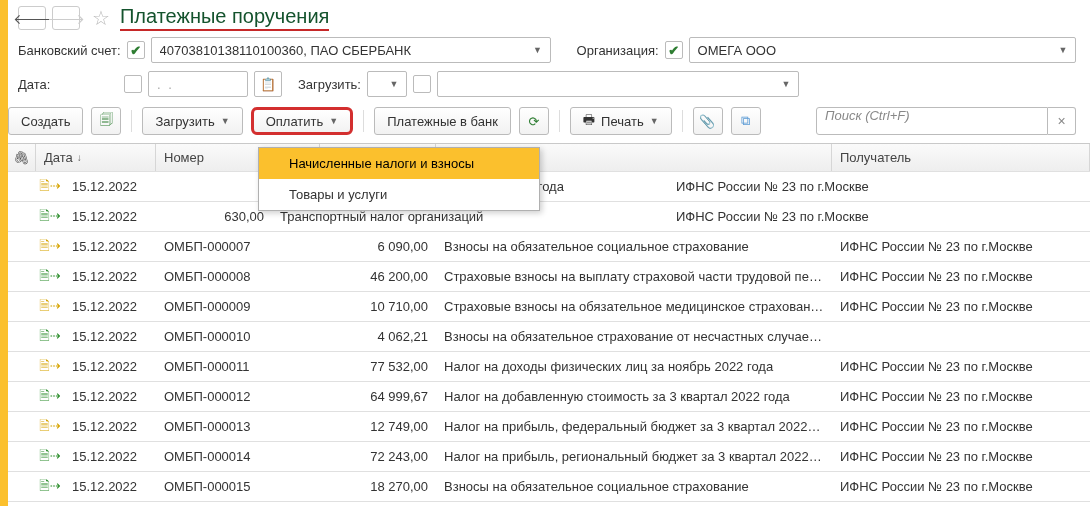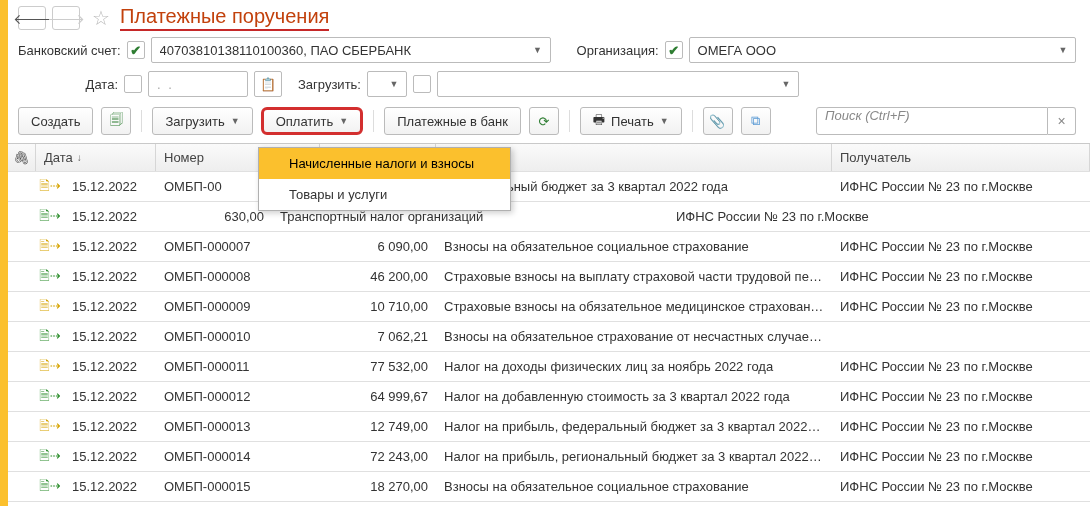--- a/index.html
+++ b/index.html
@@ -35,31 +35,31 @@
     display: flex;
     align-items: center;
     justify-content: center;
     font-size: 14px;
     color: #555;
     cursor: pointer;
   }
   .star-icon { font-size: 20px; color: #bbb; margin: 0 4px 0 6px; }
   .title {
     font-size: 20px;
-    color: #c2410c;
+    color: #14532d;
     border-bottom: 2px solid #c62828;
     padding-bottom: 1px;
   }
   .row {
     display: flex;
     align-items: center;
     padding: 4px 14px 4px 18px;
     gap: 6px;
   }
-  .label { color: #333; white-space: nowrap; text-align: right; }
+  .label { color: #333; white-space: nowrap; }
   .checkbox {
     width: 18px;
     height: 18px;
     border: 1px solid #bbb;
     border-radius: 2px;
     display: inline-flex;
     align-items: center;
     justify-content: center;
     background: #fff;
   }
@@ -102,21 +102,21 @@
     border-radius: 2px;
     display: flex;
     align-items: center;
     justify-content: center;
     background: #fff;
     cursor: pointer;
   }
   .toolbar {
     display: flex;
     align-items: center;
-    padding: 6px 14px 8px 18px;
+    padding: 6px 14px 8px 8px;
     gap: 8px;
   }
   .btn {
     height: 28px;
     border: 1px solid #bbb;
     border-radius: 3px;
     background: linear-gradient(#fff, #f2f2f2);
     padding: 0 12px;
     display: inline-flex;
     align-items: center;
@@ -196,21 +196,21 @@
   .c-recv { flex: 1; }
   .sort-arrow { font-size: 10px; margin-left: 4px; color: #666; }
   .row-icon { font-size: 13px; }
   .doc-green { color: #2f8f2f; }
   .doc-yellow { color: #d6a400; }
 
   .dropdown-menu {
     position: absolute;
     left: 258px;
     top: 147px;
-    width: 253px;
+    width: 282px;
     background: #fff;
     border: 1px solid #b0b0b0;
     box-shadow: 2px 2px 6px rgba(0,0,0,.2);
     z-index: 10;
   }
   .menu-item {
     padding: 8px 30px;
     font-size: 13px;
     cursor: pointer;
   }
@@ -325,21 +325,20 @@
       </div>
     <div class="cell c-recv">
         <span>Получатель</span>
       </div>
   </div>
   <div id="tbody">
       <div class="trow">
         <div class="cell c-icon"></div>
         <div class="cell c-icon2"><span class="row-icon doc-yellow">🗎⇢</span></div>
         <div class="cell" style="width:92px">15.12.2022</div>
-        <div class="cell c-num">ОМБП-00</div>
         <div class="cell c-sum"></div>
         <div class="cell c-desc">, региональный бюджет за 3 квартал 2022 года</div>
         <div class="cell c-recv">ИФНС России № 23 по г.Москве</div>
       </div>
       <div class="trow">
         <div class="cell c-icon"></div>
         <div class="cell c-icon2"><span class="row-icon doc-green">🗎⇢</span></div>
         <div class="cell" style="width:92px">15.12.2022</div>
         <div class="cell c-sum">630,00</div>
         <div class="cell c-desc">Транспортный налог организаций</div>
@@ -370,21 +369,21 @@
         <div class="cell c-num">ОМБП-000009</div>
         <div class="cell c-sum">10 710,00</div>
         <div class="cell c-desc">Страховые взносы на обязательное медицинское страхование</div>
         <div class="cell c-recv">ИФНС России № 23 по г.Москве</div>
       </div>
       <div class="trow">
         <div class="cell c-icon"></div>
         <div class="cell c-icon2"><span class="row-icon doc-green">🗎⇢</span></div>
         <div class="cell" style="width:92px">15.12.2022</div>
         <div class="cell c-num">ОМБП-000010</div>
-        <div class="cell c-sum">7 062,21</div>
+        <div class="cell c-sum">4 062,21</div>
         <div class="cell c-desc">Взносы на обязательное страхование от несчастных случаев. Р...</div>
       </div>
       <div class="trow">
         <div class="cell c-icon"></div>
         <div class="cell c-icon2"><span class="row-icon doc-yellow">🗎⇢</span></div>
         <div class="cell" style="width:92px">15.12.2022</div>
         <div class="cell c-num">ОМБП-000011</div>
         <div class="cell c-sum">77 532,00</div>
         <div class="cell c-desc">Налог на доходы физических лиц за ноябрь 2022 года</div>
         <div class="cell c-recv">ИФНС России № 23 по г.Москве</div>

